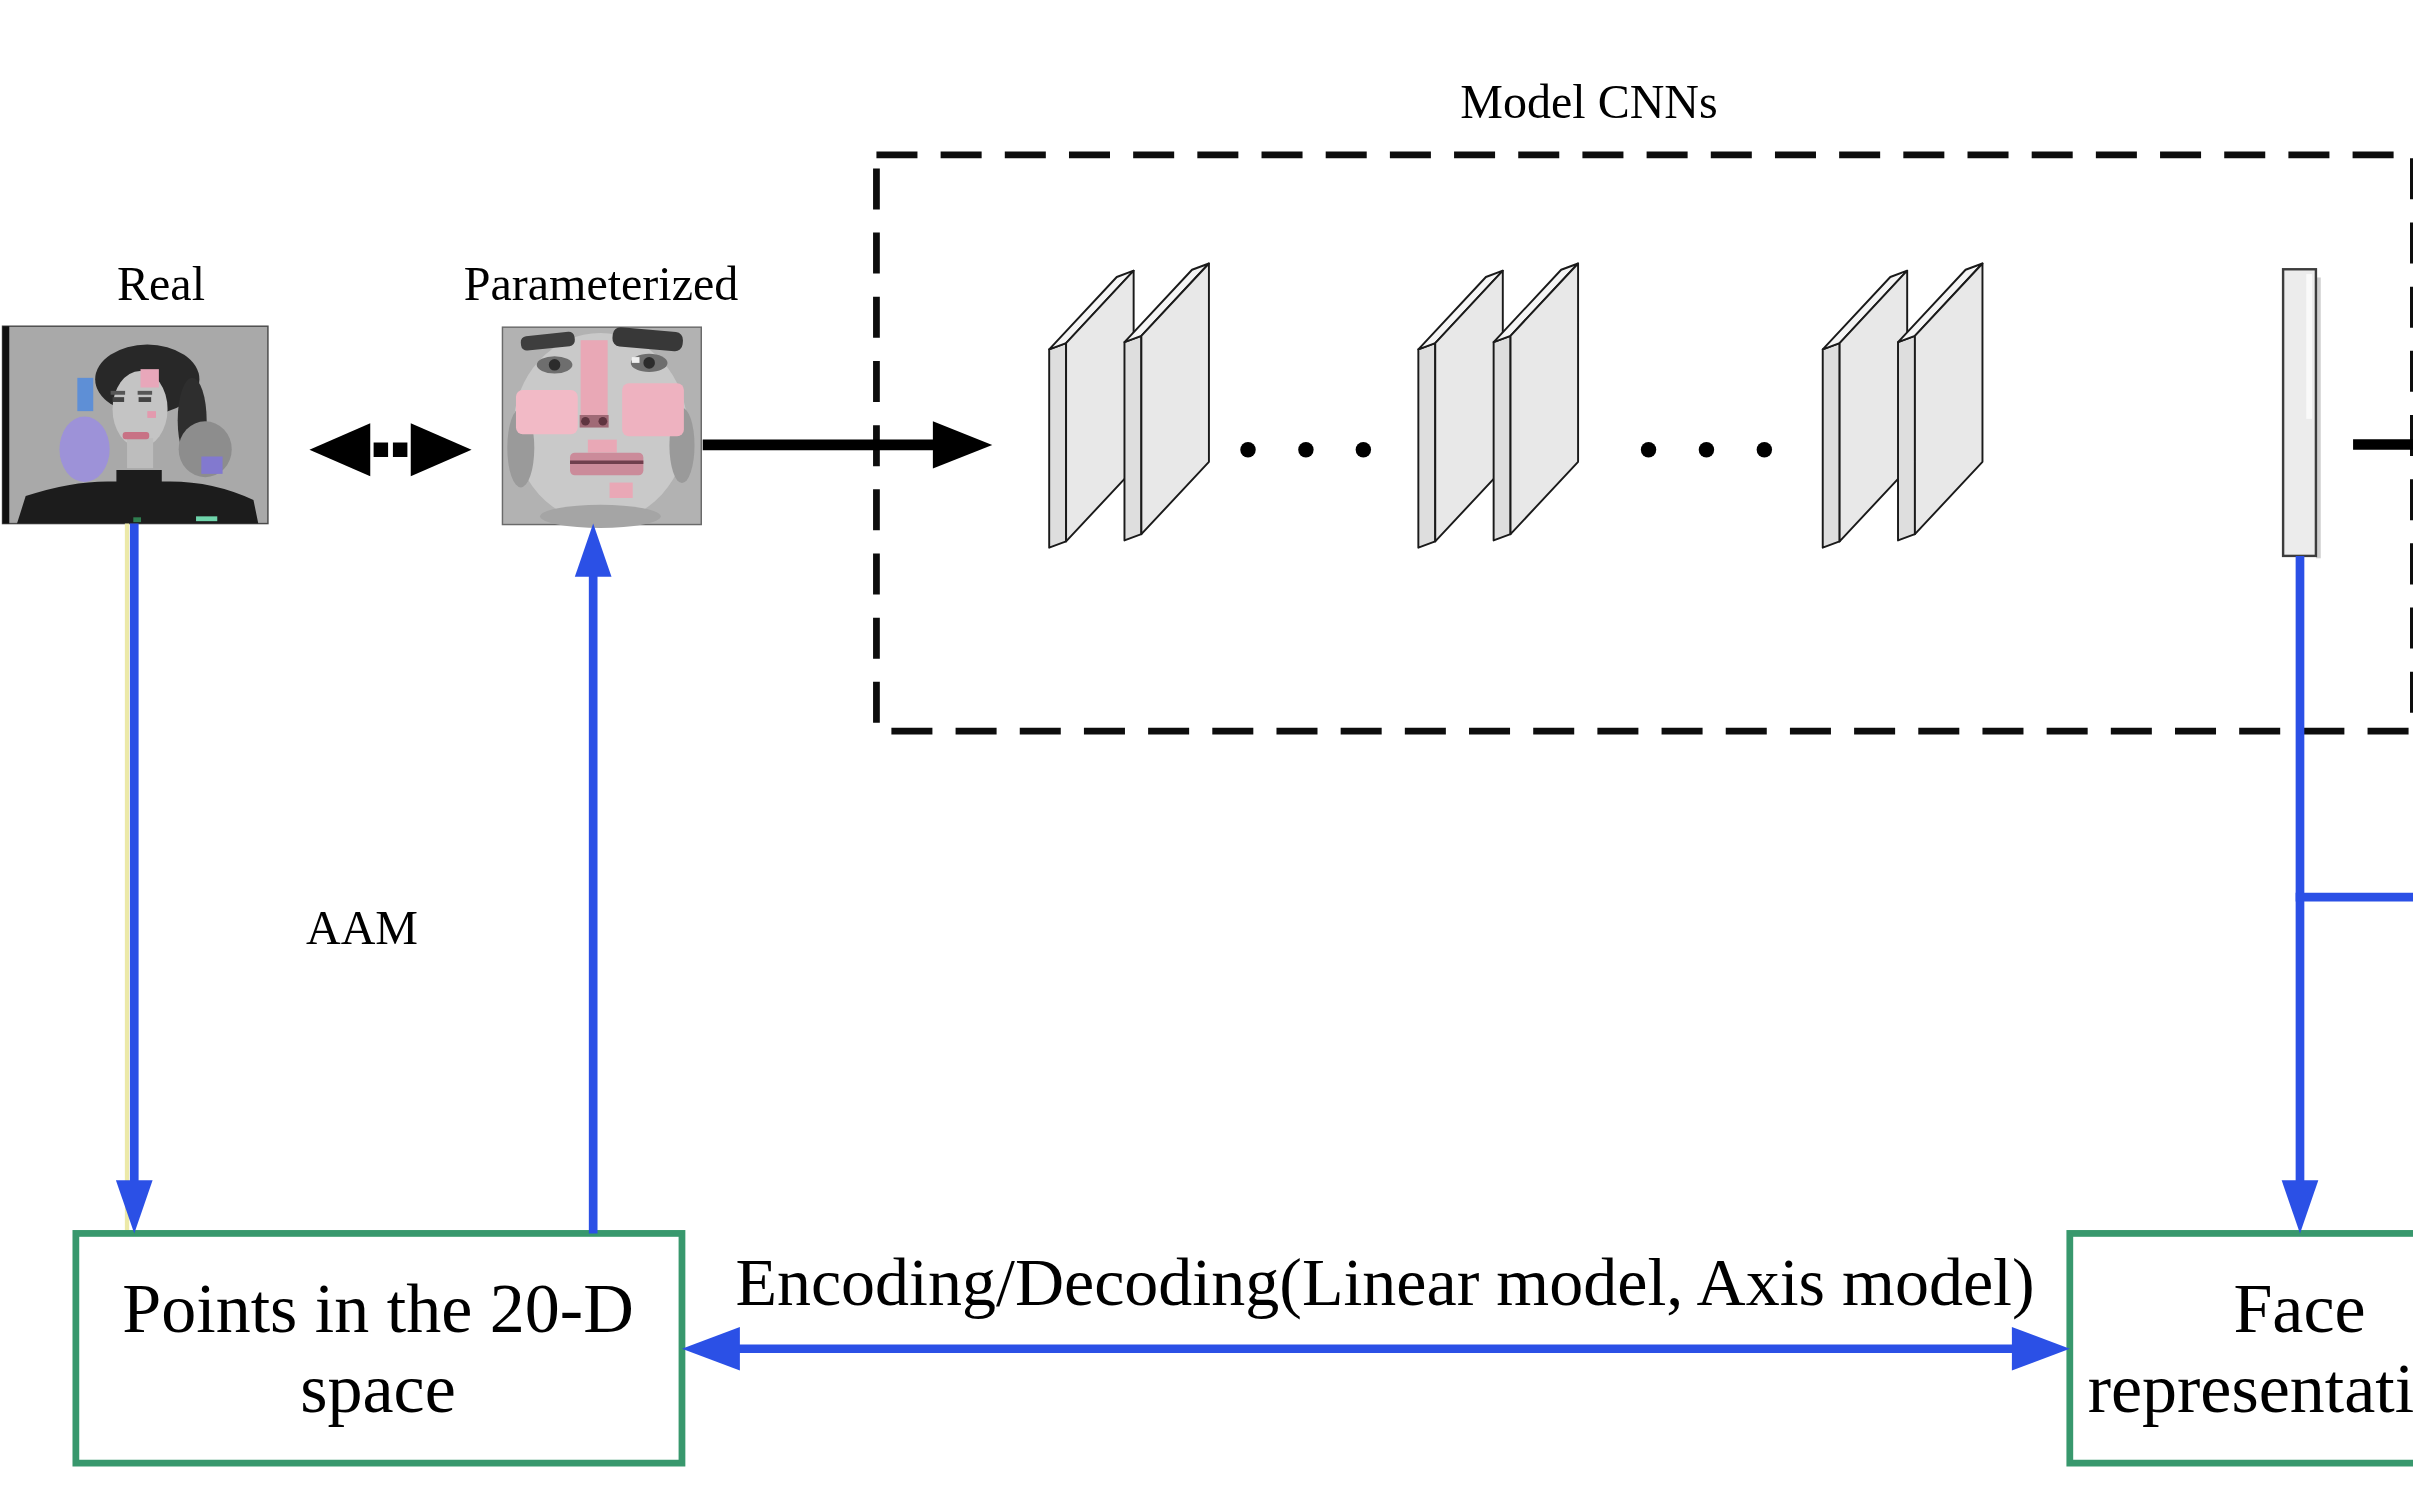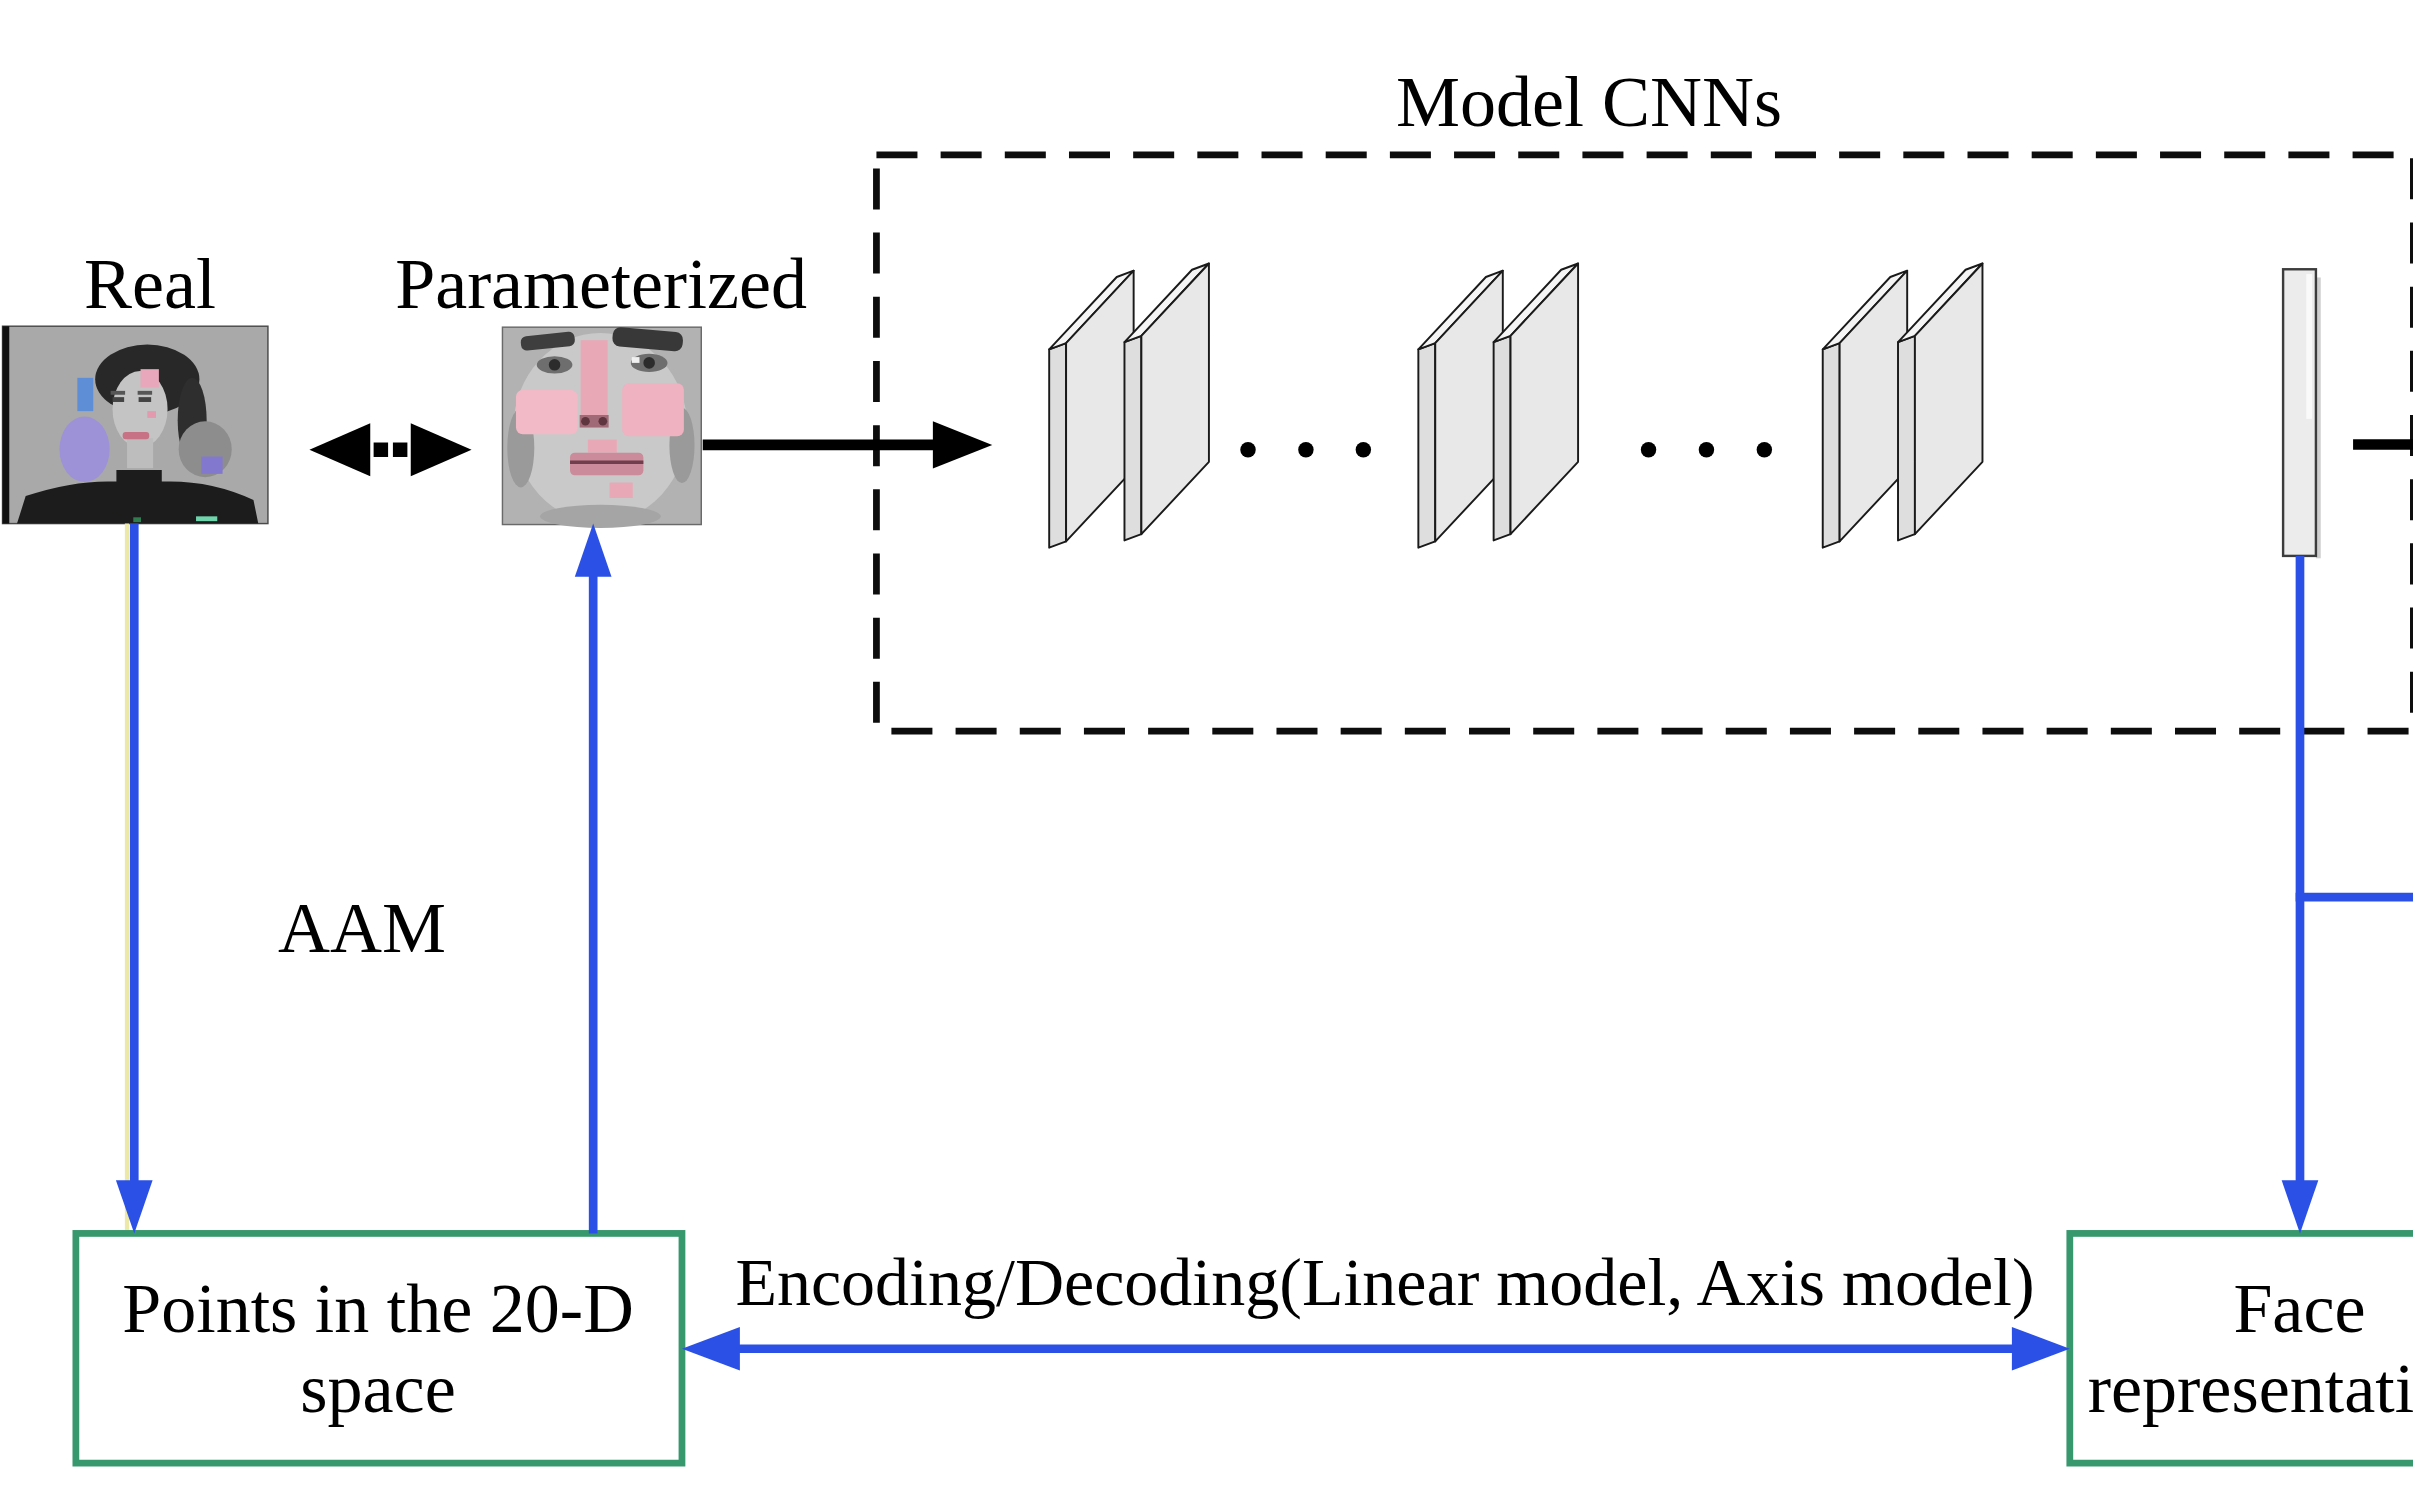--- a/index.html
+++ b/index.html
@@ -13,21 +13,21 @@
   }
   .stage svg{position:absolute;left:0;top:0;}
   .lbl{
     position:absolute;
     transform:translate(-50%,-50%);
     text-align:center;
     white-space:nowrap;
     line-height:1.06;
     color:#000;
   }
-  .lbl.big{font-size:72px;text-align:center;}
+  .lbl.big{font-size:48px;text-align:center;}
   .lbl.mid{font-size:68px;}
   .boxlbl{
     position:absolute;
     display:flex;flex-direction:column;
     align-items:center;justify-content:center;
     text-align:center;
     font-size:70px;line-height:1.14;
     color:#000;
   }
   .blue-line{stroke:#2b50e6;stroke-width:18;fill:none;}
@@ -193,21 +193,21 @@
     <line class="blue-line" x1="5238" y1="2820" x2="5816" y2="2820"></line>
     <polygon class="blue-head" points="5810,2775 5810,2865 5930,2820"></polygon>
   </g>
   <g>
     <line class="blue-line" x1="1526" y1="2795" x2="4174" y2="2795"></line>
     <polygon class="blue-head" points="1532,2750 1532,2840 1412,2795"></polygon>
     <polygon class="blue-head" points="4168,2750 4168,2840 4288,2795"></polygon>
   </g>
 </svg>
 
-<div class="lbl big" style="left:150px;top:284px;">Real</div>
+<div class="lbl big" style="left:161px;top:284px;">Real</div>
 <div class="lbl big" style="left:601px;top:284px;">Parameterized</div>
 <div class="lbl big" style="left:1589px;top:102px;">Model CNNs</div>
 
 <div class="lbl big" style="left:362px;top:928px;">AAM</div>
 
 <div class="lbl mid" style="left:1385px;top:1282px;">Encoding/Decoding(Linear model, Axis model)</div>
 
 <div class="boxlbl" style="left:75px;top:1234px;width:606px;height:230px;">
   <div>Points in the 20-D</div>
   <div>space</div>

